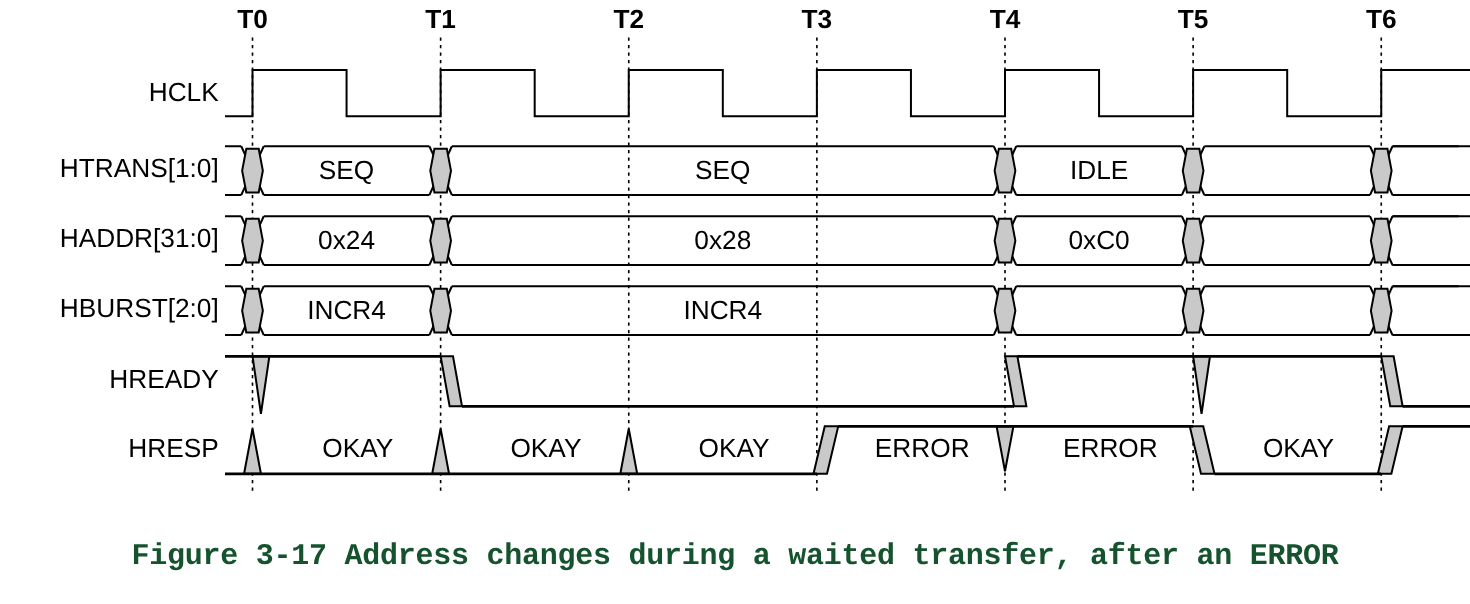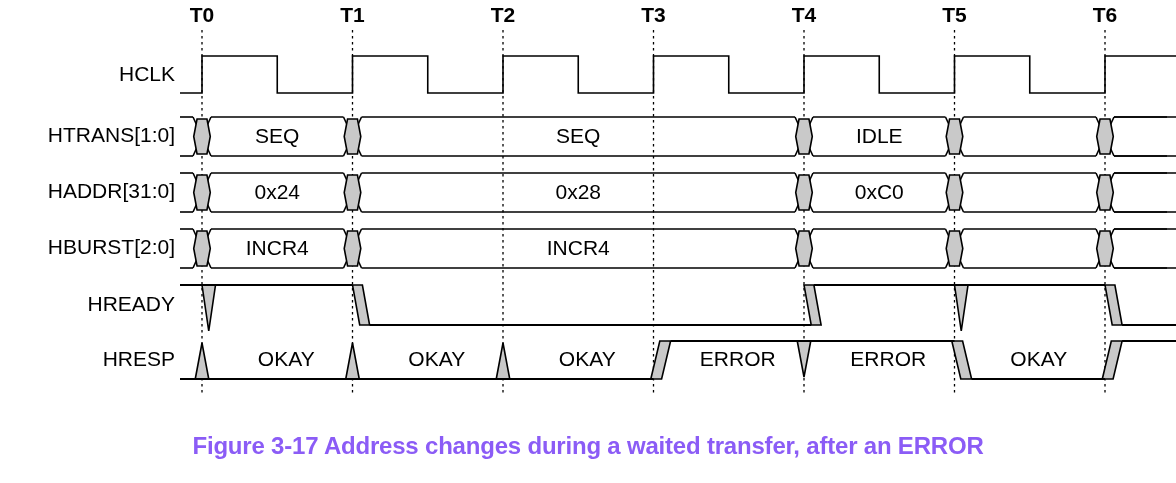--- a/index.html
+++ b/index.html
@@ -35,25 +35,25 @@
   }
   .wline{fill:none;stroke:#000;stroke-width:1.6;stroke-linejoin:miter;stroke-linecap:butt;}
   .wline-thick{fill:none;stroke:#000;stroke-width:2.2;}
   .gridline{stroke:#000;stroke-width:1.3;stroke-dasharray:2.5 3.5;fill:none;}
   .gshape{fill:#c9c9c9;stroke:#000;stroke-width:1.6;stroke-linejoin:miter;}
   .caption{
     position:absolute;
     left:0;right:0;
     top:432px;
     text-align:center;
-    font-family:Liberation Sans, sans-serif;
+    font-family:Liberation Mono, monospace;
     font-size:24px;
     font-weight:bold;
     letter-spacing:-0.2px;
-    color:#8b5cf6;
+    color:#14532d;
     white-space:nowrap;
   }
 </style>
 </head>
 <body>
 
 <div id="figure-root">
   <svg id="wave" viewBox="0 0 1176 483">
     <g id="grid-layer">
         <line x1="202" y1="30" x2="202" y2="395" class="gridline"></line>

